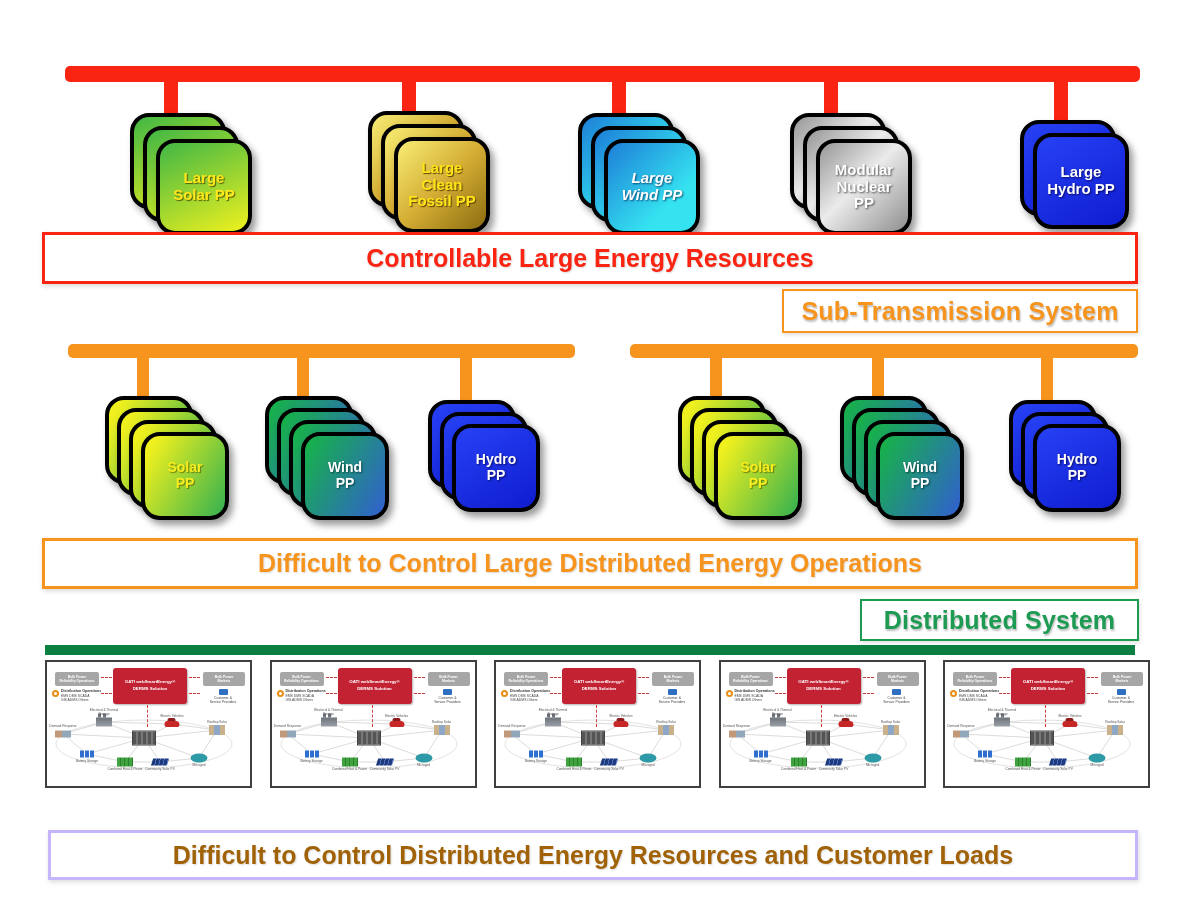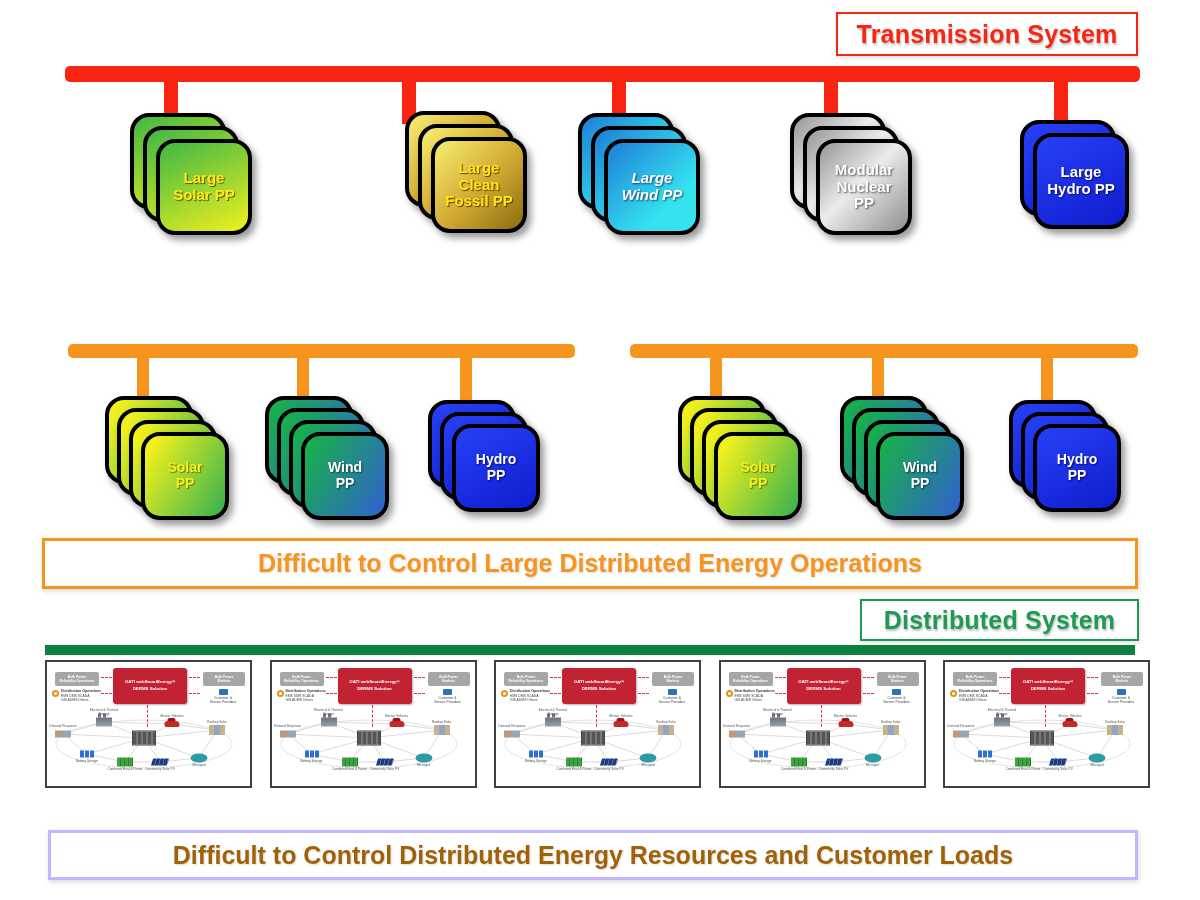--- a/index.html
+++ b/index.html
@@ -87,44 +87,41 @@
   .mi-chp{background:repeating-linear-gradient(90deg,#3fa33f 0 3px,#2c7f2c 3px 4px);height:9px;}
   .mi-battery{background:repeating-linear-gradient(90deg,#2e6fd0 0 4px,#fff 4px 5px);height:7px;width:14px;}
   .mi-houses{background:linear-gradient(90deg,#c0987a 0 45%,#93a7ba 45% 100%);height:7px;}
   .mi-substation{width:22px;height:13px;background:repeating-linear-gradient(90deg,#555 0 3px,#777 3px 5px);border:1px solid #444;}
 </style>
 </head>
 <body>
 
 <div id="page">
 
-  <div class="sys-label sys-red" style="left:836px;top:12px;width:298px;height:40px;">
-    <span>Transmission System</span>
-  </div>
   <div class="bus bus-red" style="left:65px;top:66px;width:1075px;height:16px;"></div>
   <div id="top-drops">
       <div class="drop drop-red" style="left: 164px; top: 80px; width: 14px; height: 44px; position: absolute;"></div>
       <div class="drop drop-red" style="left: 402px; top: 80px; width: 14px; height: 44px; position: absolute;"></div>
       <div class="drop drop-red" style="left: 612px; top: 80px; width: 14px; height: 44px; position: absolute;"></div>
       <div class="drop drop-red" style="left: 824px; top: 80px; width: 14px; height: 44px; position: absolute;"></div>
       <div class="drop drop-red" style="left: 1054px; top: 80px; width: 14px; height: 44px; position: absolute;"></div>
     </div>
   <div id="top-stacks" class="row-top">
       <div class="stack" style="left: 130px; top: 113px; width: 122px; height: 122px; position: absolute;">
         <div class="card theme-solar-top" style="left: 0px; top: 0px; width: 96px; height: 96px; font-size: 15px; position: absolute;">
           <span>Large Solar PP</span>
         </div>
         <div class="card theme-solar-top" style="left: 13px; top: 13px; width: 96px; height: 96px; font-size: 15px; position: absolute;">
           <span>Large Solar PP</span>
         </div>
         <div class="card theme-solar-top" style="left: 26px; top: 26px; width: 96px; height: 96px; font-size: 15px; position: absolute;">
           <span>Large Solar PP</span>
         </div>
       </div>
-      <div class="stack" style="left: 368px; top: 111px; width: 138px; height: 122px; position: absolute; margin-left: 37px;">
+      <div class="stack" style="left: 368px; top: 111px; width: 138px; height: 122px; position: absolute;">
         <div class="card theme-fossil" style="left: 0px; top: 0px; width: 96px; height: 96px; font-size: 15px; position: absolute;">
           <span>Large Clean Fossil PP</span>
         </div>
         <div class="card theme-fossil" style="left: 13px; top: 13px; width: 96px; height: 96px; font-size: 15px; position: absolute;">
           <span>Large Clean Fossil PP</span>
         </div>
         <div class="card theme-fossil" style="left: 26px; top: 26px; width: 96px; height: 96px; font-size: 15px; position: absolute;">
           <span>Large Clean Fossil PP</span>
         </div>
       </div>
@@ -152,21 +149,27 @@
       </div>
       <div class="stack" style="left: 1020px; top: 120px; width: 109px; height: 109px; position: absolute;">
         <div class="card theme-hydro" style="left: 0px; top: 0px; width: 96px; height: 96px; font-size: 15px; position: absolute;">
           <span>Large Hydro PP</span>
         </div>
         <div class="card theme-hydro" style="left: 13px; top: 13px; width: 96px; height: 96px; font-size: 15px; position: absolute;">
           <span>Large Hydro PP</span>
         </div>
       </div>
     </div>
-
+  <div class="banner banner-red" style="left:42px;top:232px;width:1090px;height:46px;">
+    <span>Controllable Large Energy Resources</span>
+  </div>
+
+  <div class="sys-label sys-orange" style="left:782px;top:289px;width:352px;height:40px;">
+    <span>Sub-Transmission System</span>
+  </div>
   <div class="bus bus-orange" style="left:68px;top:344px;width:507px;height:14px;"></div>
   <div class="bus bus-orange" style="left:630px;top:344px;width:508px;height:14px;"></div>
   <div id="mid-drops">
       <div class="drop drop-orange" style="left: 137px; top: 356px; width: 12px; height: 46px; position: absolute;"></div>
       <div class="drop drop-orange" style="left: 297px; top: 356px; width: 12px; height: 46px; position: absolute;"></div>
       <div class="drop drop-orange" style="left: 460px; top: 356px; width: 12px; height: 46px; position: absolute;"></div>
       <div class="drop drop-orange" style="left: 710px; top: 356px; width: 12px; height: 46px; position: absolute;"></div>
       <div class="drop drop-orange" style="left: 872px; top: 356px; width: 12px; height: 46px; position: absolute;"></div>
       <div class="drop drop-orange" style="left: 1041px; top: 356px; width: 12px; height: 46px; position: absolute;"></div>
     </div>

